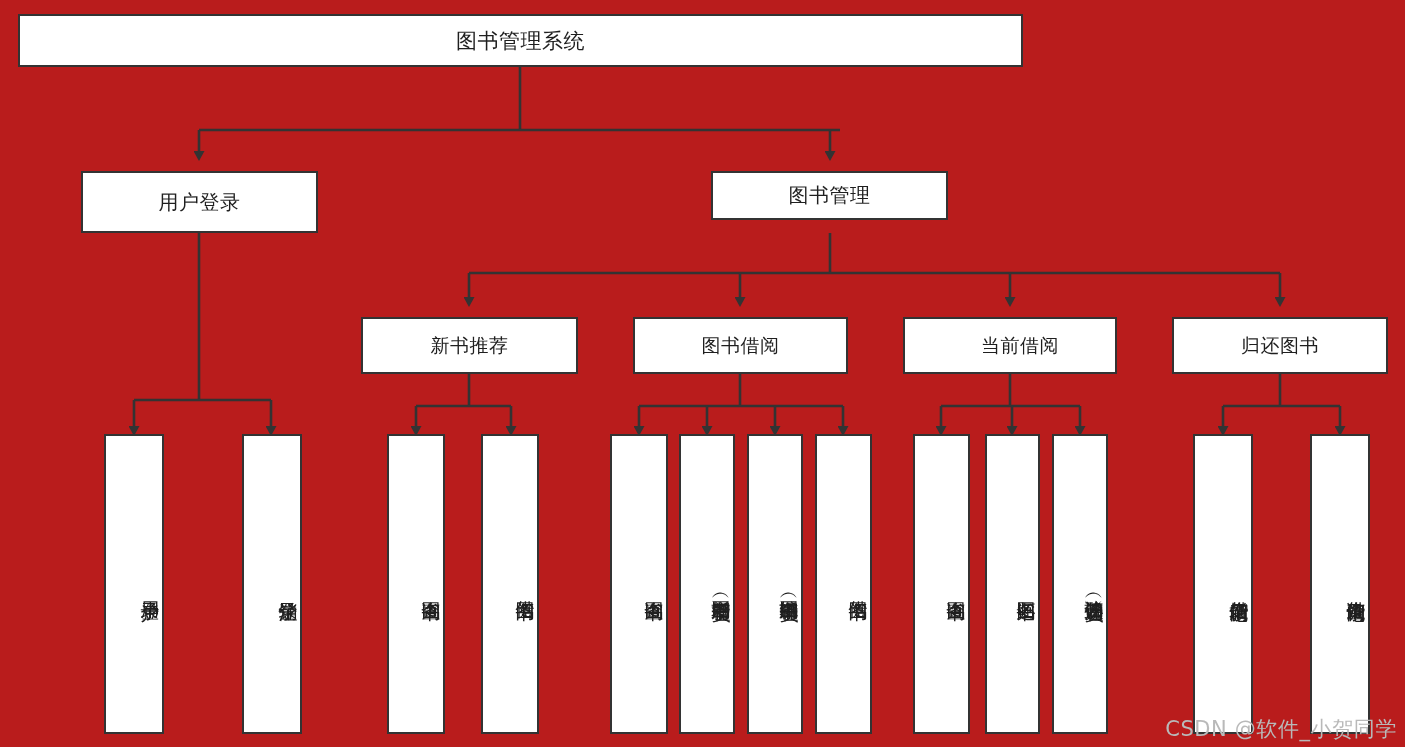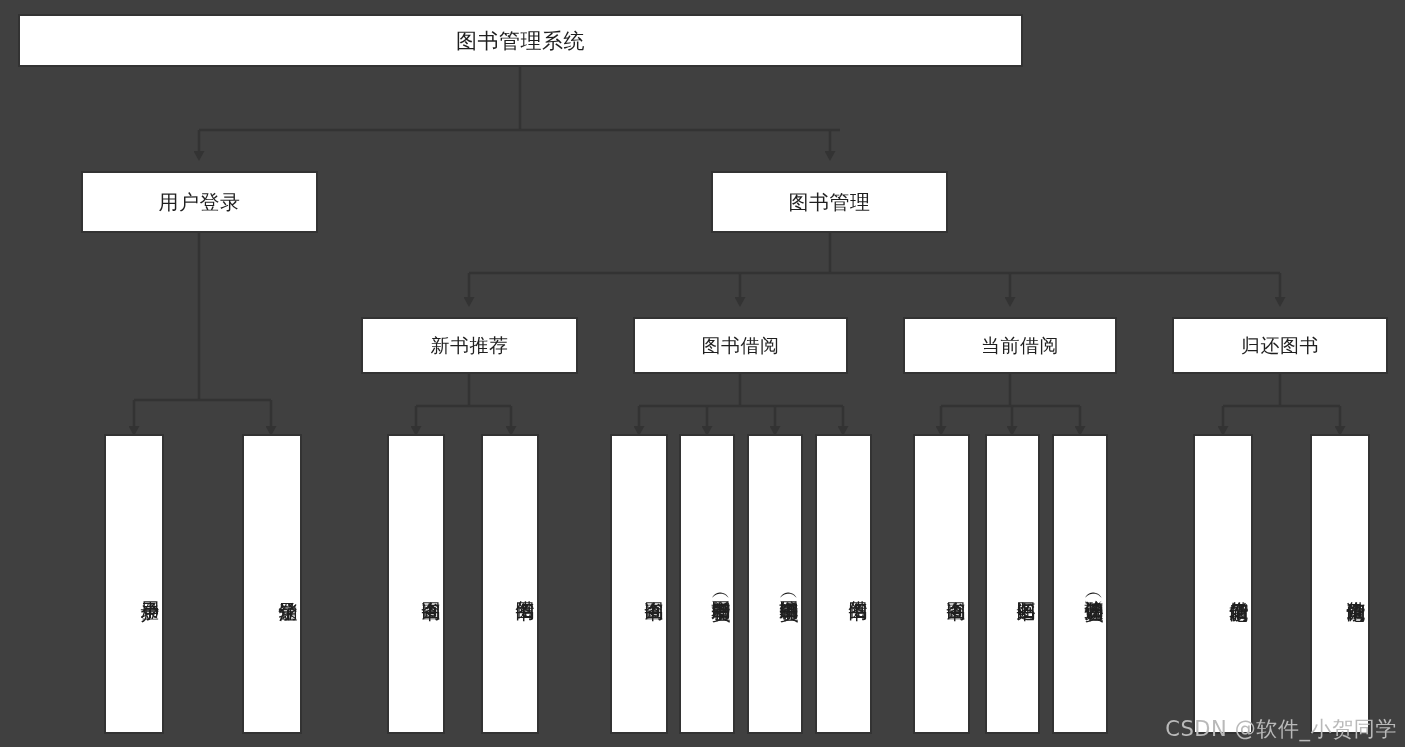--- a/index.html
+++ b/index.html
@@ -7,21 +7,21 @@
     padding: 0;
     background: #ffffff;
   }
   body {
     font-family: "DejaVu Sans", "Liberation Sans", sans-serif;
   }
   #canvas {
     position: relative;
     width: 1405px;
     height: 747px;
-    background: #404040;
+    background: #b91c1c;
     overflow: hidden;
   }
   .node {
     position: absolute;
     box-sizing: border-box;
     border: 2px solid #333333;
     background: #ffffff;
     display: flex;
     align-items: center;
     justify-content: center;
@@ -125,21 +125,21 @@
     </g>
   </svg>
 
   <div class="node level1" style="left:18px; top:14px; width:1005px; height:53px;">
     <span class="node-label">图书管理系统</span>
   </div>
 
   <div class="node level2" style="left:81px; top:171px; width:237px; height:62px;">
     <span class="node-label">用户登录</span>
   </div>
-  <div class="node level2" style="left:711px; top:171px; width:237px; height:62px;">
+  <div class="node level2" style="left:711px; top:171px; width:237px; height:49px;">
     <span class="node-label">图书管理</span>
   </div>
 
   <div class="node level3" style="left:361px; top:317px; width:217px; height:57px;">
     <span class="node-label">新书推荐</span>
   </div>
   <div class="node level3" style="left:633px; top:317px; width:215px; height:57px;text-align:center;">
     <span class="node-label">图书借阅</span>
   </div>
   <div class="node level3" style="left:903px; top:317px; width:214px; height:57px;padding-left:20px;">

